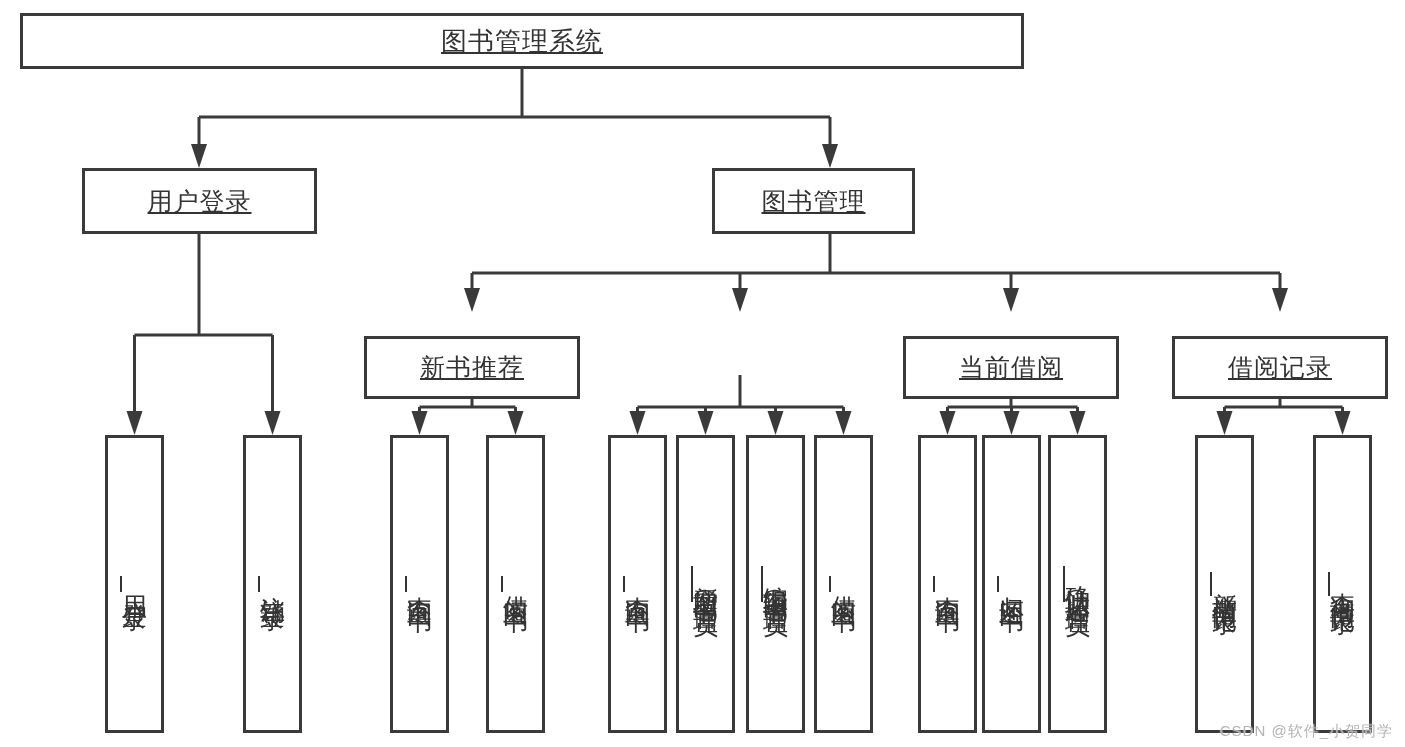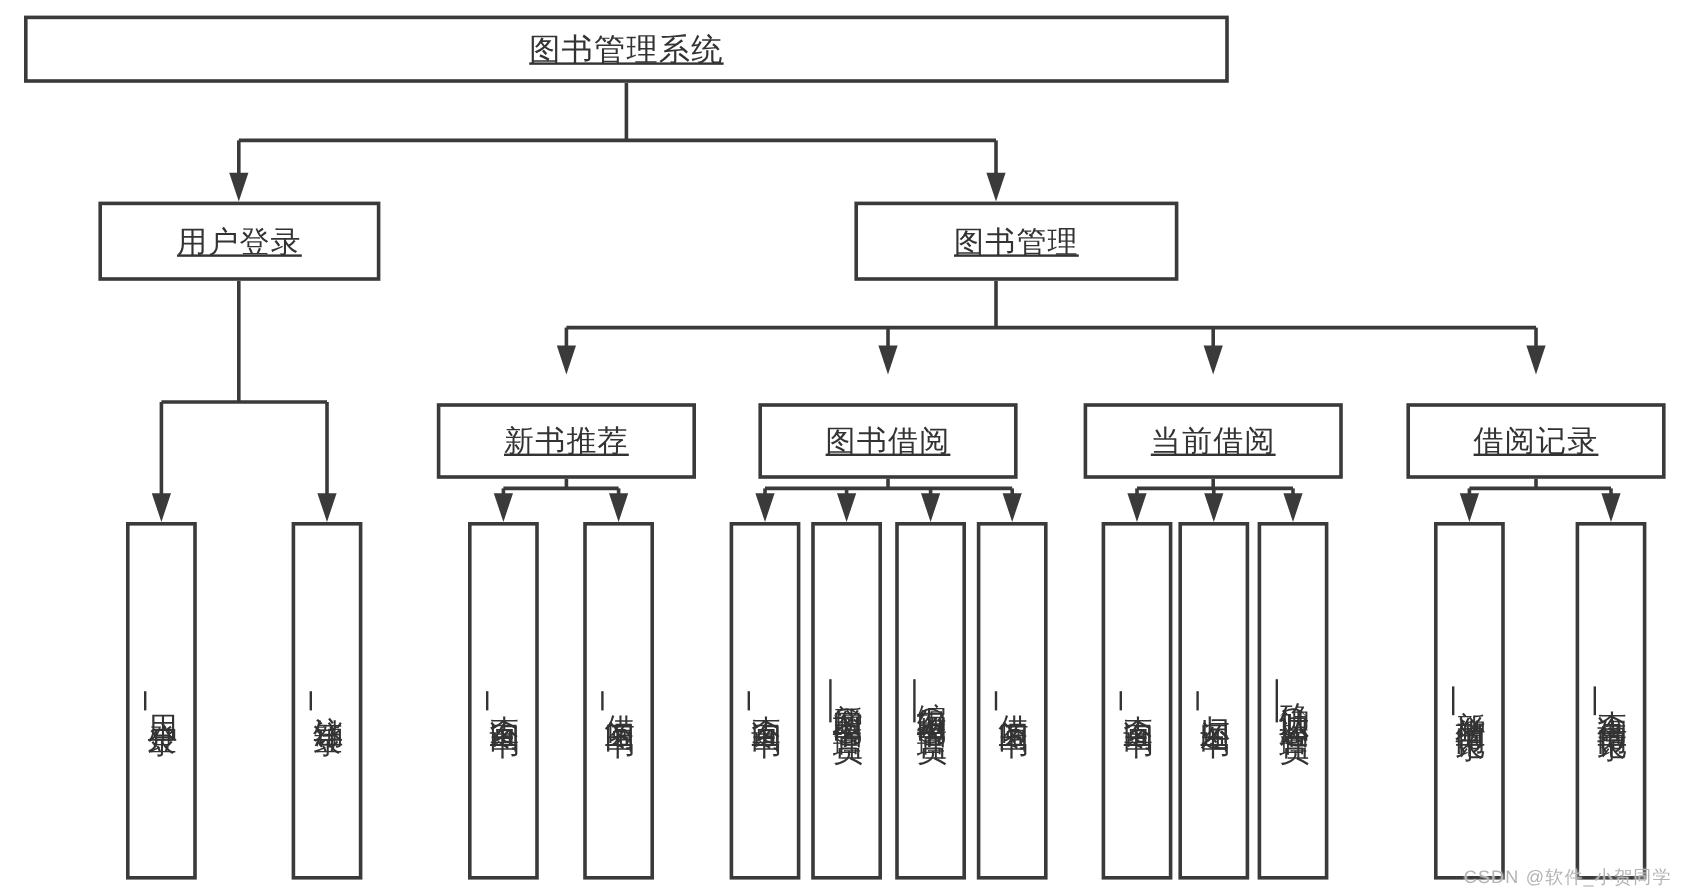--- a/index.html
+++ b/index.html
@@ -15,21 +15,21 @@
   .connectors{position:absolute; left:0; top:0; width:1405px; height:747px; color:var(--line);}
   .box{
     position:absolute; box-sizing:border-box; background:var(--box_fill);
     border:3px solid var(--box_border); color:var(--text);
     display:flex; align-items:center; justify-content:center; text-align:center;text-decoration:underline;
   }
   .h-label{font-size:25px; letter-spacing:1px; white-space:nowrap;}
   .n-root .h-label{font-size:26px;}
   .n-root{left:20px;  top:13px;  width:1004px; height:56px;}
   .n-login{left:82px; top:168px; width:235px;  height:66px;}
-  .n-mgmt{left:712px; top:168px; width:270px;  height:66px;}
+  .n-mgmt{left:712px; top:168px; width:203px;  height:66px;}
   .n-l3{top:312px; width:216px; height:63px;margin-top:24px;}
   .n-l3-0{left:364px;} .n-l3-1{left:632px;} .n-l3-2{left:903px;} .n-l3-3{left:1172px;}
   .leaf{top:435px; width:59px; height:298px;}
   .leaf-0{left:105px;}  .leaf-1{left:243px;}  .leaf-2{left:390px;}
   .leaf-3{left:486px;}  .leaf-4{left:608px;}  .leaf-5{left:676px;}
   .leaf-6{left:746px;}  .leaf-7{left:814px;}  .leaf-8{left:918px;}
   .leaf-9{left:982px;}  .leaf-10{left:1048px;} .leaf-11{left:1195px;}
   .leaf-12{left:1313px;}
   .v-label{
     writing-mode:vertical-rl; text-orientation:mixed;
@@ -115,23 +115,20 @@
   <div class="box n-login">
     <span class="h-label">用户登录</span>
   </div>
   <div class="box n-mgmt">
     <span class="h-label">图书管理</span>
   </div>
 
   <div class="box n-l3 n-l3-0">
     <span class="h-label">新书推荐</span>
   </div>
-  <div class="box n-l3 n-l3-1">
-    <span class="h-label">图书借阅</span>
-  </div>
   <div class="box n-l3 n-l3-2">
     <span class="h-label">当前借阅</span>
   </div>
   <div class="box n-l3 n-l3-3">
     <span class="h-label">借阅记录</span>
   </div>
 
   <div class="box leaf leaf-0">
     <span class="v-label">用户登录</span>
   </div>

